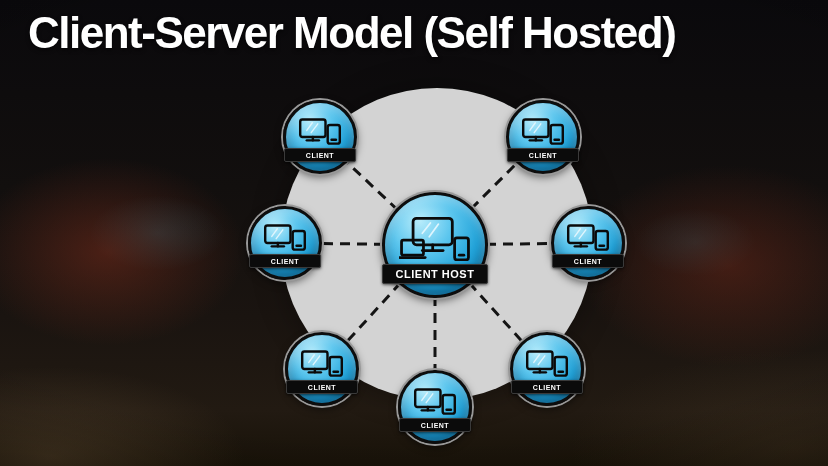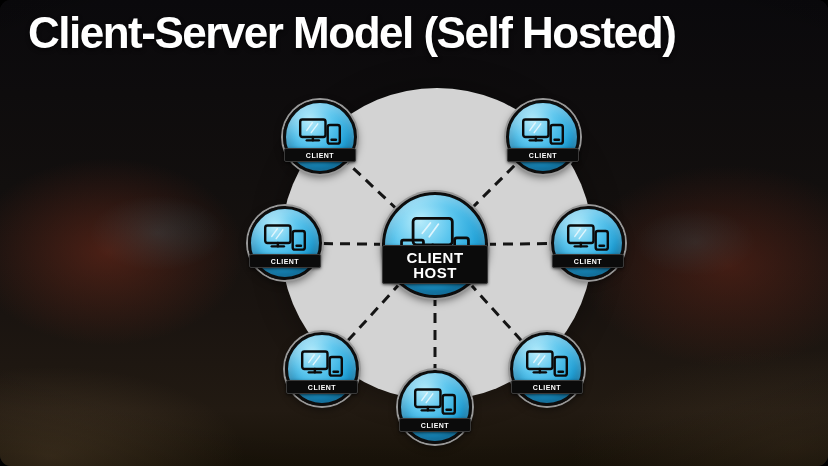--- a/index.html
+++ b/index.html
@@ -3,21 +3,20 @@
 <meta charset="utf-8">
 <style>
   * { margin:0; padding:0; box-sizing:border-box; }
   html,body { background:#000; }
   .stage {
     position:relative;
     width:828px; height:466px;
     overflow:hidden;
     font-family:"Liberation Sans", sans-serif;
     background:#0c0a0c;
-    border-radius:11px;
   }
   
   .bg {
     position:absolute; inset:0; z-index:0;
     background:
       radial-gradient(190px 130px at 13% 54%, rgba(128,46,28,.50), rgba(0,0,0,0) 72%),
       radial-gradient(210px 140px at 88% 57%, rgba(118,42,26,.46), rgba(0,0,0,0) 72%),
       radial-gradient(90px 50px at 19% 50%, rgba(45,165,195,.20), rgba(0,0,0,0) 75%),
       radial-gradient(80px 45px at 84% 52%, rgba(45,165,195,.16), rgba(0,0,0,0) 75%),
       radial-gradient(260px 120px at 6% 98%, rgba(150,118,78,.28), rgba(0,0,0,0) 75%),
@@ -66,21 +65,21 @@
   .host .devices { margin-bottom:14px; }
   .banner {
     position:absolute; left:-3%; right:-3%; bottom:13%;
     background:#0b0b0b; color:#ffffff;
     text-align:center; font-weight:700;
     font-size:7px; letter-spacing:.5px; line-height:1;
     padding:3px 0 2px 0;
     border:1px solid #3a3a3a; border-radius:2px;
     box-shadow:0 1px 3px rgba(0,0,0,.6);
   }
-  .host .banner { font-size:15px; bottom:11%; padding:4px 0 3px 0; }
+  .host .banner { font-size:11px; bottom:11%; padding:4px 0 3px 0; }
   
   .client { width:74px; height:74px; }
   .host   { width:106px; height:106px; left:382px; top:192px; }
   .c0 { left:283px; top:100px; }
   .c1 { left:506px; top:100px; }
   .c2 { left:248px; top:206px; }
   .c3 { left:551px; top:206px; }
   .c4 { left:285px; top:332px; }
   .c5 { left:510px; top:332px; }
   .c6 { left:398px; top:370px; }

